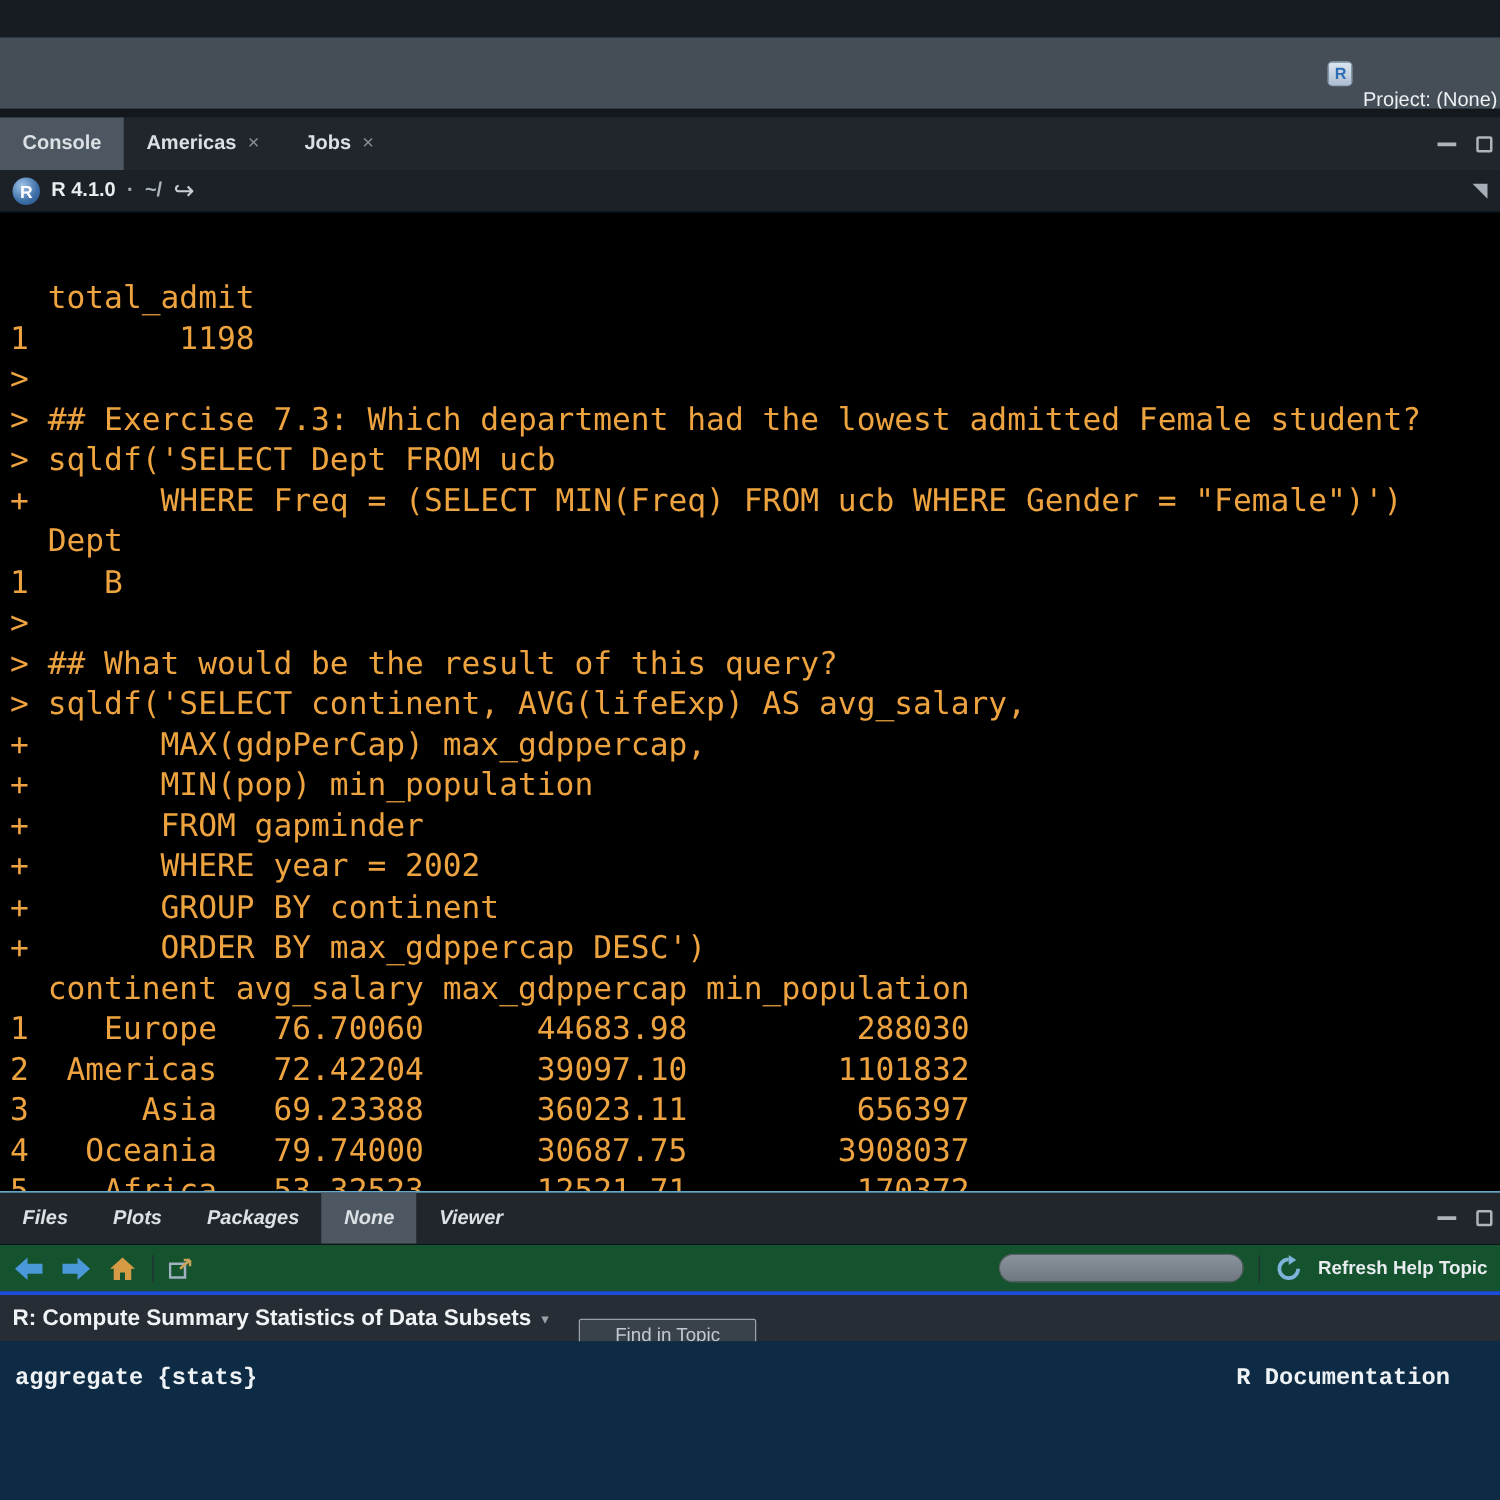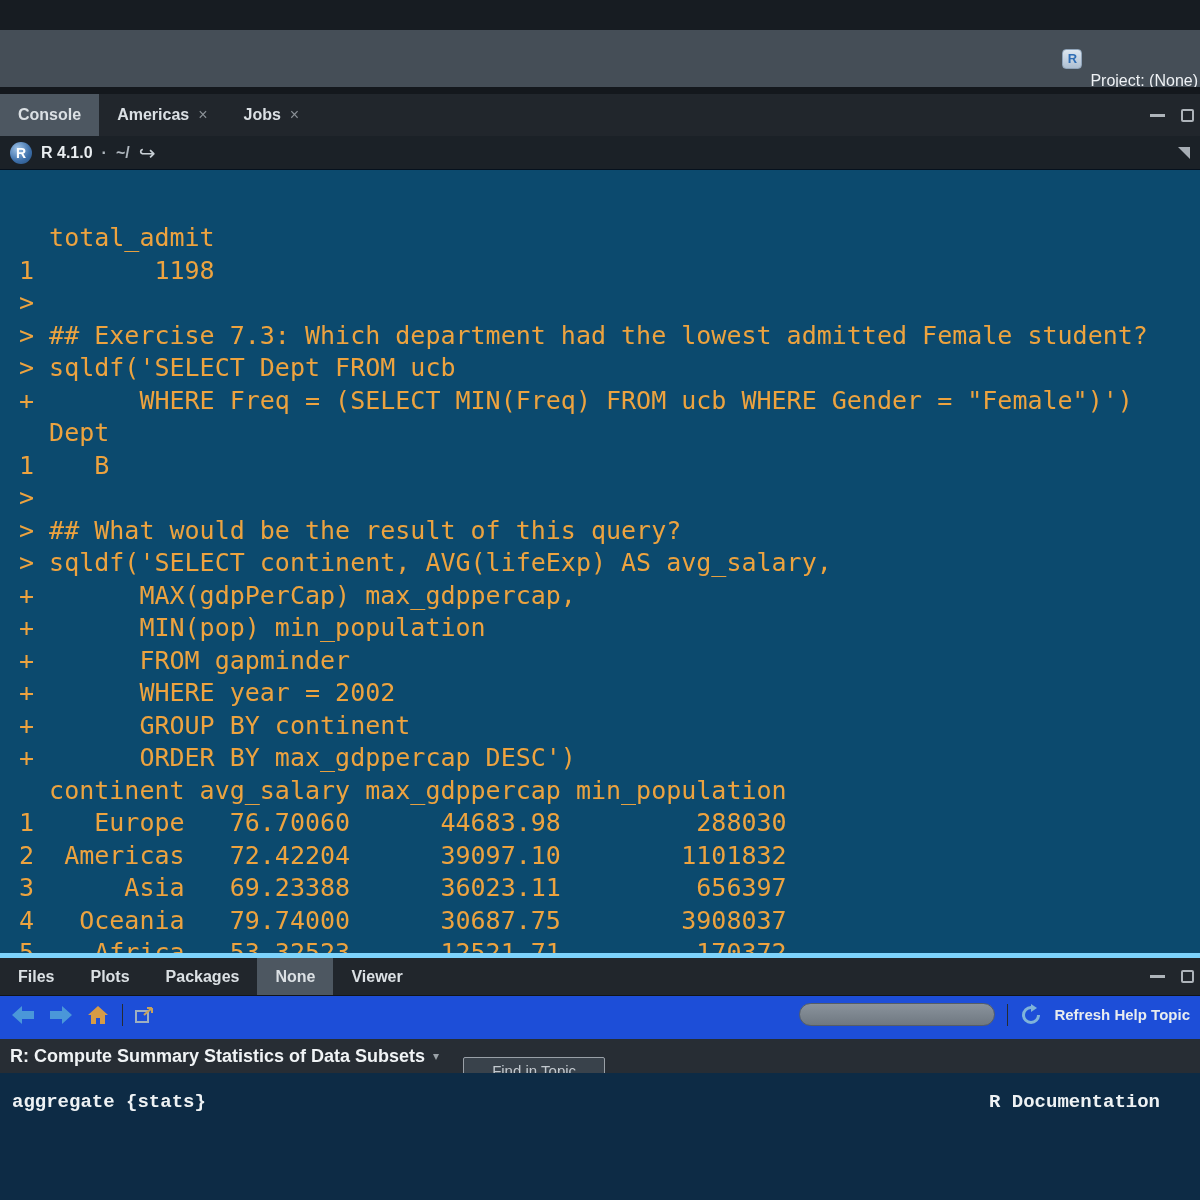--- a/index.html
+++ b/index.html
@@ -32,39 +32,39 @@
                     padding:0 10px; gap:9px; border-bottom:1px solid #06111d; }
   .rlogo { width:22px; height:22px; border-radius:50%;
            background:radial-gradient(circle at 35% 30%, #9fc3e8, #3c6ea8 60%, #27517f);
            color:#fff; font-weight:700; font-size:14px; display:flex; align-items:center; justify-content:center; }
   .rver { color:#e9edf0; font-size:16px; font-weight:700; }
   .rsep, .rpath { color:#aeb6bd; font-size:16px; font-weight:600; }
   .goarrow { color:#c8cfd5; font-size:20px; line-height:1; }
   .diag { margin-left:auto; width:0; height:0; border-top:12px solid #a7aeb5; border-left:12px solid transparent; }
 
   
-  .console { flex:0 0 783px; background:#0c4a6e; overflow:hidden; padding-left:19px; }
+  .console { flex:0 0 783px; background:#000000; overflow:hidden; padding-left:8px; }
   .console-inner { margin-top:-13px; font-family:"DejaVu Sans Mono", monospace;
                    font-size:25px; line-height:32.5px; color:#eda33f; white-space:pre; }
   .cline { white-space:pre; min-height:32.5px; }
 
   
-  .toolbar { height:38px; background:#1d4ed8; flex:0 0 auto; display:flex; align-items:center;
+  .toolbar { height:38px; background:#14532d; flex:0 0 auto; display:flex; align-items:center;
              padding:0 10px; gap:12px; border-top:1px solid #11151a; }
   .vsep { width:1px; height:22px; background:#262c33; }
   .searchbox { width:196px; height:23px; border-radius:12px; background:linear-gradient(#8a939c,#6f7881);
                border:1px solid #565e66; display:flex; align-items:center; padding:0 8px; gap:6px;
                margin-left:auto; }
   .searchbox input { flex:1; border:none; outline:none; background:transparent; font-size:14px; color:#1d2329; }
   .refresh-label { color:#e8ecef; font-size:15px; font-weight:600; white-space:nowrap; }
   .icon-btn { display:flex; align-items:center; justify-content:center; }
 
   
   .topicbar { height:40px; background:#272d34; flex:0 0 auto; display:flex; align-items:center;
-              padding:0 10px; gap:8px; border-top:6px solid #1d4ed8; }
+              padding:0 10px; gap:8px; border-top:3px solid #1d4ed8; }
   .topic-title { color:#f0f3f5; font-size:18px; font-weight:700; white-space:nowrap; }
   .topic-caret { color:#9aa1a7; font-size:12px; }
   .find-btn { margin-left:16px; padding:4px 28px; background:#39424b; border:1px solid #99a0a7;
               border-radius:2px; color:#c3c9cf; font-size:15px; white-space:nowrap;margin-top:28px; }
 
   
   .helpcontent { flex:1 1 auto; background:#0d2b45; padding:18px 10px 0; overflow:hidden;font-family:Liberation Mono, monospace; }
   .doc-header { display:flex; justify-content:space-between; align-items:baseline; padding:0 2px; }
   .doc-ref, .doc-right { color:#eef2f4; font-size:19px; font-weight:700; }
   .doc-right { padding-right:28px; }
@@ -111,21 +111,21 @@
     <span class="diag"></span>
   </div>
 
   <div class="console">
     <div class="console-inner">
       <div><div class="cline">  total_admit</div><div class="cline">1        1198</div><div class="cline">&gt;</div><div class="cline">&gt; ## Exercise 7.3: Which department had the lowest admitted Female student?</div><div class="cline">&gt; sqldf('SELECT Dept FROM ucb</div><div class="cline">+       WHERE Freq = (SELECT MIN(Freq) FROM ucb WHERE Gender = "Female")')</div><div class="cline">  Dept</div><div class="cline">1    B</div><div class="cline">&gt;</div><div class="cline">&gt; ## What would be the result of this query?</div><div class="cline">&gt; sqldf('SELECT continent, AVG(lifeExp) AS avg_salary,</div><div class="cline">+       MAX(gdpPerCap) max_gdppercap,</div><div class="cline">+       MIN(pop) min_population</div><div class="cline">+       FROM gapminder</div><div class="cline">+       WHERE year = 2002</div><div class="cline">+       GROUP BY continent</div><div class="cline">+       ORDER BY max_gdppercap DESC')</div><div class="cline">  continent avg_salary max_gdppercap min_population</div><div class="cline">1    Europe   76.70060      44683.98         288030</div><div class="cline">2  Americas   72.42204      39097.10        1101832</div><div class="cline">3      Asia   69.23388      36023.11         656397</div><div class="cline">4   Oceania   79.74000      30687.75        3908037</div><div class="cline">5    Africa   53.32523      12521.71         170372</div></div>
       
     </div>
   </div>
 
-  <div class="tabbar" style="border-top:5px solid #7dd3fc;">
+  <div class="tabbar" style="border-top:1px solid #7dd3fc;font-style:italic;">
     <div class="tab">
       <span>Files</span>
     </div>
     <div class="tab">
       <span>Plots</span>
     </div>
     <div class="tab">
       <span>Packages</span>
     </div>
     <div class="tab selected">

